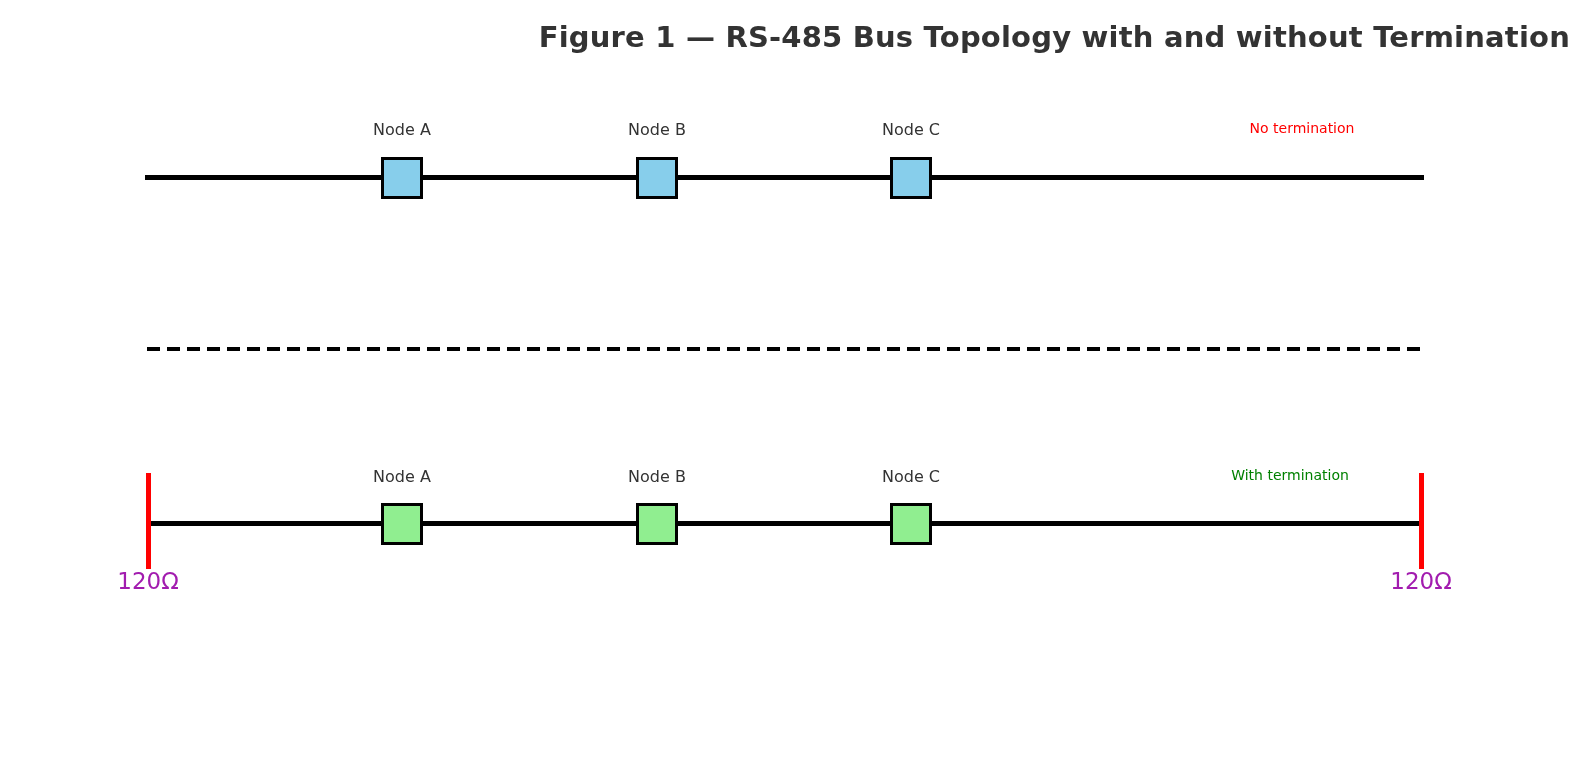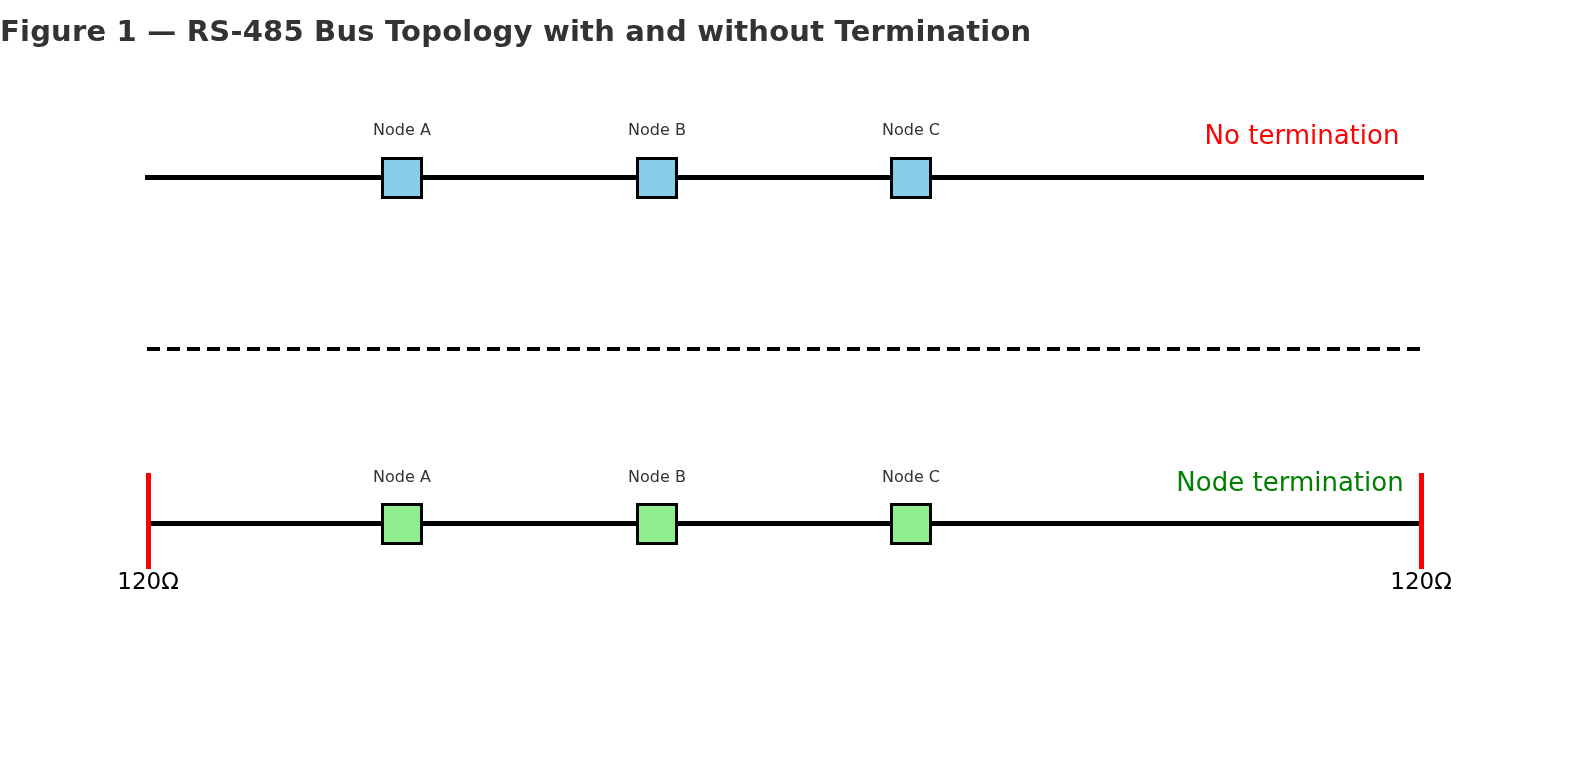--- a/index.html
+++ b/index.html
@@ -15,23 +15,23 @@
     width: 1580px;
     height: 780px;
     background: #ffffff;
     overflow: hidden;
   }
 
   
   .fig-title {
     position: absolute;
     left: 0;
-    top: 14px;
+    top: 20px;
     width: 1570px;
-    text-align: left;
+    text-align: right;
     font-family: "DejaVu Sans", sans-serif;
     font-size: 29px;
     font-weight: bold;
     color: #333333;
     letter-spacing: 0.2px;
     white-space: nowrap;
   }
 
   
   .bus-line {
@@ -86,31 +86,31 @@
     height: 96px;
     background: #FF0000;
   }
   .term-label {
     position: absolute;
     top: 568px;
     width: 140px;
     text-align: center;
     font-family: "DejaVu Sans", sans-serif;
     font-size: 23px;
-    color: #000000;
+    color: #a21caf;
     white-space: nowrap;
   }
 
   
   .annot {
     position: absolute;
     width: 300px;
     text-align: center;
     font-family: "DejaVu Sans", sans-serif;
-    font-size: 26px;
+    font-size: 14px;
     white-space: nowrap;
   }
   .annot-no   { top: 120px; left: 1152px; color: #FF0000; }
   .annot-with { top: 467px; left: 1140px; color: #008000; }
 </style>
 </head>
 <body>
 
 <div id="canvas">
 
@@ -141,15 +141,15 @@
 
   <div class="node-label node-label-bot" style="left:312px">Node A</div>
   <div class="node node-bot" style="left:381px"></div>
 
   <div class="node-label node-label-bot" style="left:567px">Node B</div>
   <div class="node node-bot" style="left:636px"></div>
 
   <div class="node-label node-label-bot" style="left:821px">Node C</div>
   <div class="node node-bot" style="left:890px"></div>
 
-  <div class="annot annot-with">Node termination</div>
+  <div class="annot annot-with">With termination</div>
 
 </div>
 
 </body></html>

